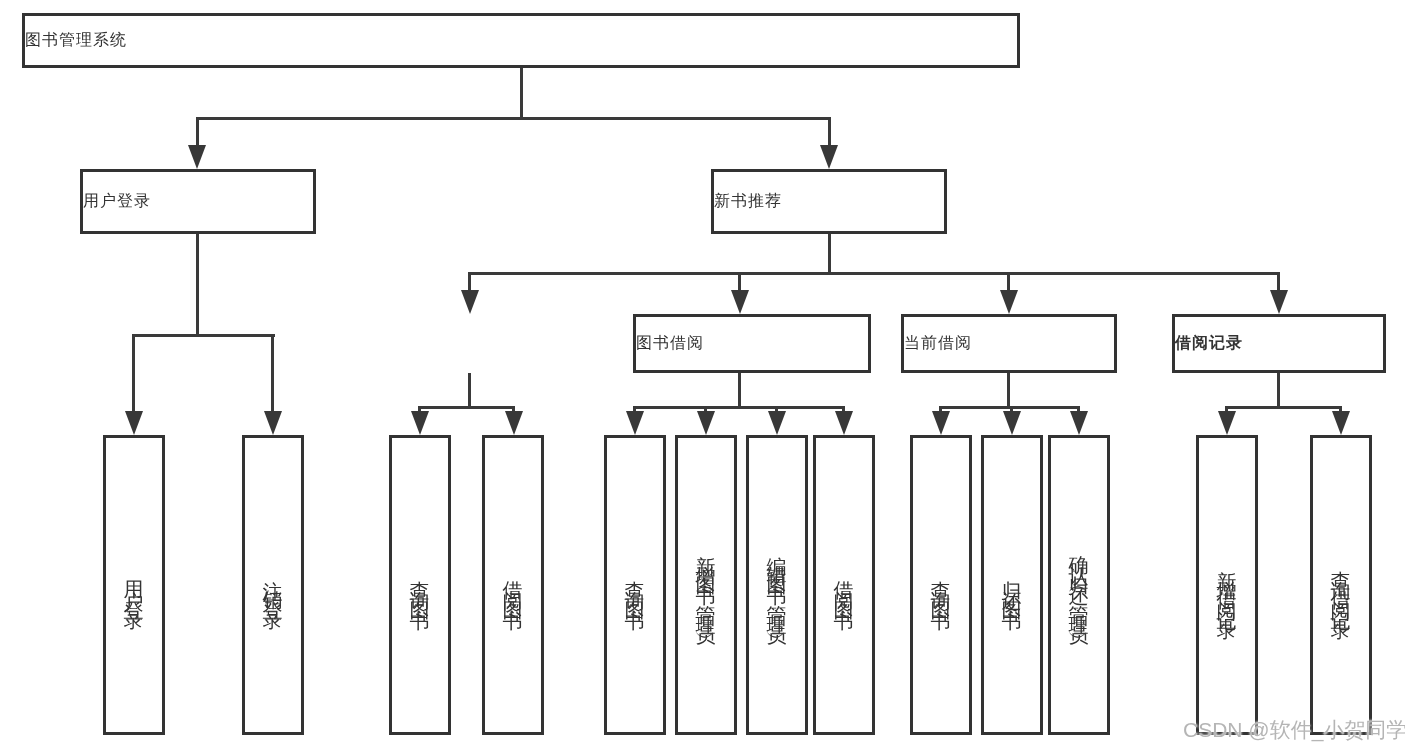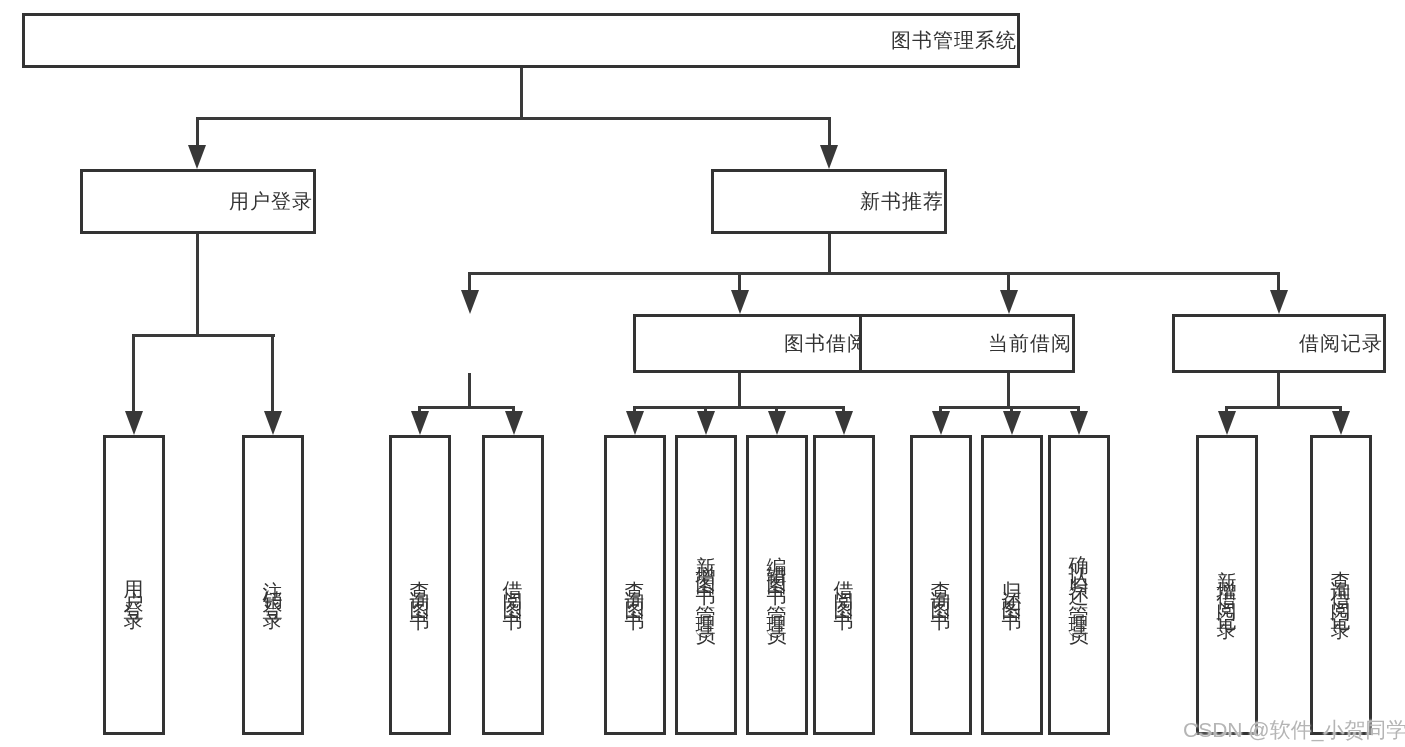--- a/index.html
+++ b/index.html
@@ -3,22 +3,22 @@
 <meta charset="utf-8">
 <style>
   * { margin:0; padding:0; box-sizing:border-box; }
   html,body { width:1405px; height:747px; background:#ffffff;
     font-family:"Liberation Sans", sans-serif; }
   .stage { position:absolute; left:0; top:0; width:1405px; height:747px;
     background:#ffffff; overflow:hidden; }
 
   
   .box { position:absolute; background:#ffffff; border:3px solid #333333;
-    display:flex; align-items:center; justify-content:flex-end;
-    font-size:20px; color:#333333; letter-spacing:1px; }
+    display:flex; align-items:center; justify-content:flex-start;
+    font-size:16px; color:#333333; letter-spacing:1px; }
   .leaf { position:absolute; background:#ffffff; border:3px solid #333333;
     width:62px; height:300px; top:435px;
     display:flex; align-items:center; justify-content:center; }
   .vtext { writing-mode:vertical-rl; text-orientation:mixed;
     font-size:20px; color:#333333; letter-spacing:10px; line-height:1.1; }
 
   
   .hline, .vline { position:absolute; background:#3a3a3a; }
   .hline { height:3px; }
   .vline { width:3px; }
@@ -102,24 +102,24 @@
   <div class="box" style="left:80px; top:169px; width:236px; height:65px;">
     <span>用户登录</span>
   </div>
   <div class="box" style="left:711px; top:169px; width:236px; height:65px;">
     <span>新书推荐</span>
   </div>
 
   <div class="box" style="left:633px; top:314px; width:238px; height:59px;">
     <span>图书借阅</span>
   </div>
-  <div class="box" style="left:859px; top:314px; width:216px; height:59px;">
+  <div class="box" style="left:901px; top:314px; width:216px; height:59px;">
     <span>当前借阅</span>
   </div>
-  <div class="box" style="left:1172px; top:314px; width:214px; height:59px;">
+  <div class="box" style="left:1172px; top:314px; width:214px; height:59px;font-weight:bold;">
     <span>借阅记录</span>
   </div>
 
   <div class="leaf" style="left:103px;">
     <span class="vtext">用户登录</span>
   </div>
   <div class="leaf" style="left:242px;">
     <span class="vtext">注销登录</span>
   </div>
 

